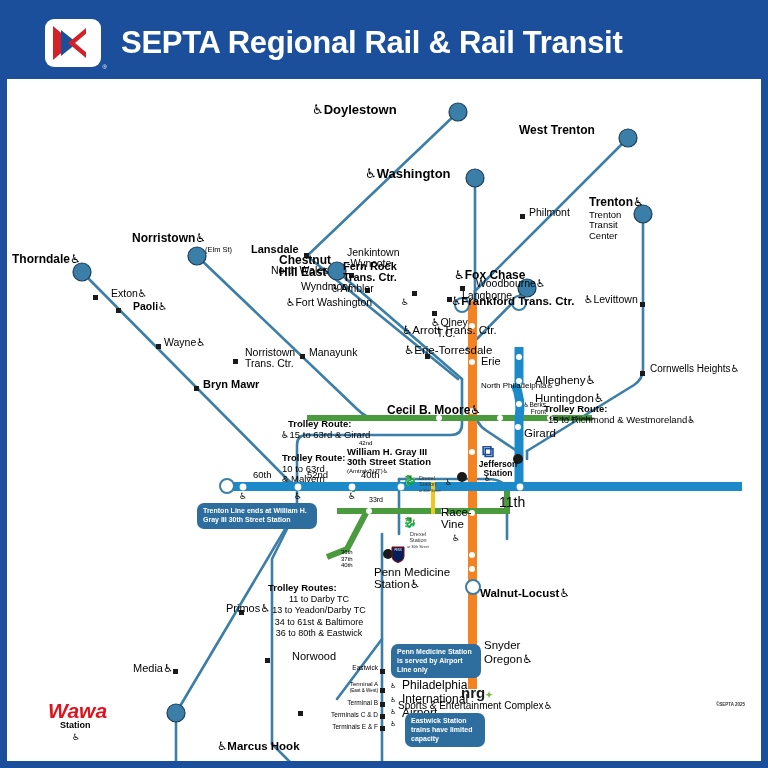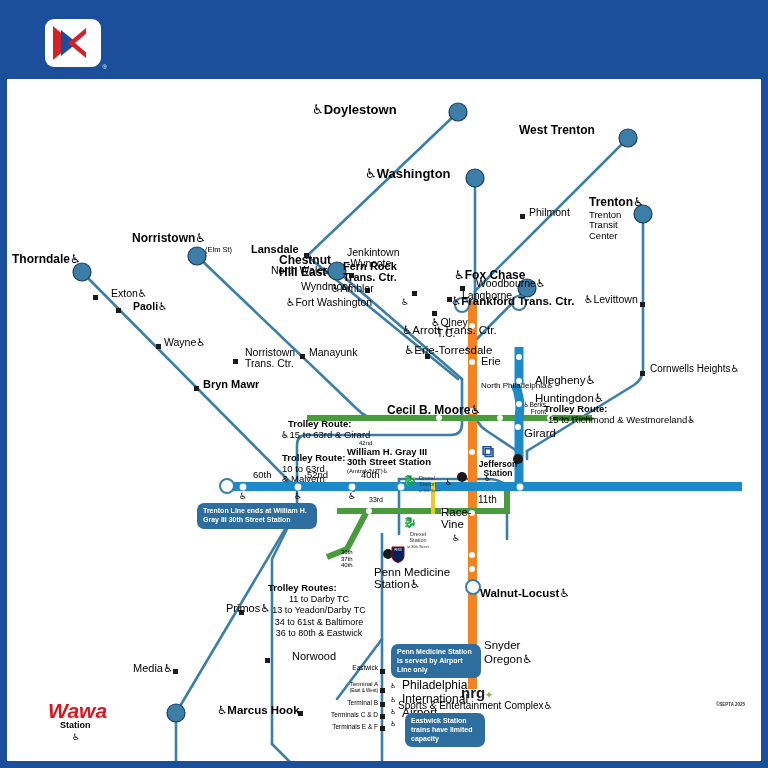--- a/index.html
+++ b/index.html
@@ -31,20 +31,21 @@
   <div id="header">
     <div id="logo">
       <div class="sw">
         <div class="s1"></div>
           <div class="s2"></div>
           <div class="s3"></div>
           <div class="s4"></div>
       </div>
       <span class="reg">®</span>
     </div>
+    <div id="title">SEPTA Regional Rail &amp; Rail Transit</div>
   </div>
 
   <div id="map">
 
     <svg id="mapsvg" width="754" height="682" viewBox="0 0 754 682">
       <g fill="none" stroke="#3b7ea8" stroke-width="2.6" stroke-linecap="round" stroke-linejoin="round">
 
         <path d="M451,33 L300,177 L451,300"></path>
 
         <path d="M468,99 L468,300"></path>
@@ -237,21 +238,21 @@
     <div class="lbl" style="left:477px;top:560px;font-size:11.5px;">Snyder</div>
     <div class="lbl" style="left:477px;top:574px;font-size:11.5px;">Oregon<span class="acc">♿</span></div>
 
     <div class="lbl" style="left:454px;top:606px;font-size:15px;font-weight:bold;color:#1a1a1a;"><span>nrg</span><span style="color:#7ab648;font-size:9px;">✦</span></div>
     <div class="lbl" style="left:391px;top:622px;font-size:10px;"><span>Sports &amp; Entertainment Complex</span><span class="acc">♿</span></div>
 
     <div class="lbl" style="left:246px;top:391px;font-size:9.5px;">60th</div>
     <div class="lbl" style="left:300px;top:391px;font-size:9.5px;">52nd</div>
     <div class="lbl" style="left:354px;top:391px;font-size:9.5px;">40th</div>
     <div class="lbl" style="left:362px;top:417px;font-size:7px;">33rd</div>
-    <div class="lbl" style="left:471px;top:416px;font-size:10px;">11th</div>
+    <div class="lbl" style="left:492px;top:416px;font-size:14px;">11th</div>
     <div class="lbl acc" style="left:232px;top:413px;font-size:9px;">♿</div>
     <div class="lbl acc" style="left:287px;top:413px;font-size:9px;">♿</div>
     <div class="lbl acc" style="left:341px;top:413px;font-size:9px;">♿</div>
 
     <div class="lbl b" style="left:444px;top:216px;font-size:11.5px;"><span class="acc">♿</span><span>Frankford Trans. Ctr.</span></div>
     <div class="lbl" style="left:395px;top:245px;font-size:11.5px;"><span class="acc">♿</span>Arrott Trans. Ctr.</div>
     <div class="lbl" style="left:397px;top:265px;font-size:11.5px;"><span class="acc">♿</span>Erie-Torresdale</div>
     <div class="lbl" style="left:528px;top:295px;font-size:11.5px;">Allegheny<span class="acc">♿</span></div>
     <div class="lbl" style="left:528px;top:313px;font-size:11.5px;">Huntingdon<span class="acc">♿</span></div>
     <div class="lbl" style="left:511px;top:323px;font-size:6.5px;line-height:1.0;text-align:right;width:28px;"><span class="acc">♿</span>Berks<br>Front</div>
@@ -292,21 +293,21 @@
     <div class="lbl" style="left:384px;top:467px;font-size:11px;">
       <svg width="14" height="17" viewBox="0 0 14 17">
           <path d="M1,1 H13 V10 Q13,15 7,16.5 Q1,15 1,10 Z" fill="#011f5b" stroke="#990000" stroke-width="1"></path>
           <text x="7" y="5" font-size="2.6" fill="#fff" text-anchor="middle" font-family="Liberation Sans">PENN</text>
         </svg>
     </div>
     <div class="lbl" style="left:367px;top:487px;font-size:11.5px;line-height:1.05;">Penn Medicine<br>Station<span class="acc">♿</span></div>
 
     <div class="lbl" style="left:219px;top:524px;font-size:11px;">Primos<span class="acc">♿</span></div>
     <div class="lbl" style="left:126px;top:584px;font-size:11px;">Media<span class="acc">♿</span></div>
-    <div class="lbl b" style="left:210px;top:625px;font-size:11.5px;"><span class="acc">♿</span><span>Marcus Hook</span></div>
+    <div class="lbl b" style="left:210px;top:661px;font-size:11.5px;"><span class="acc">♿</span><span>Marcus Hook</span></div>
     <div class="lbl" style="left:285px;top:572px;font-size:11px;">Norwood</div>
 
     <div class="lbl" style="left:339px;top:585px;font-size:6.5px;text-align:right;width:32px;">Eastwick</div>
     <div class="lbl" style="left:318px;top:602px;font-size:6px;line-height:1.0;text-align:right;width:53px;">Terminal A<br><span style="font-size:4.6px;">(East &amp; West)</span></div>
     <div class="lbl" style="left:318px;top:620px;font-size:6.5px;text-align:right;width:53px;">Terminal B</div>
     <div class="lbl" style="left:308px;top:632px;font-size:6.5px;text-align:right;width:63px;">Terminals C &amp; D</div>
     <div class="lbl" style="left:308px;top:644px;font-size:6.5px;text-align:right;width:63px;">Terminals E &amp; F</div>
     <div class="lbl acc" style="left:383px;top:585px;font-size:7px;">♿</div>
     <div class="lbl acc" style="left:383px;top:604px;font-size:7px;">♿</div>
     <div class="lbl acc" style="left:383px;top:618px;font-size:7px;">♿</div>

